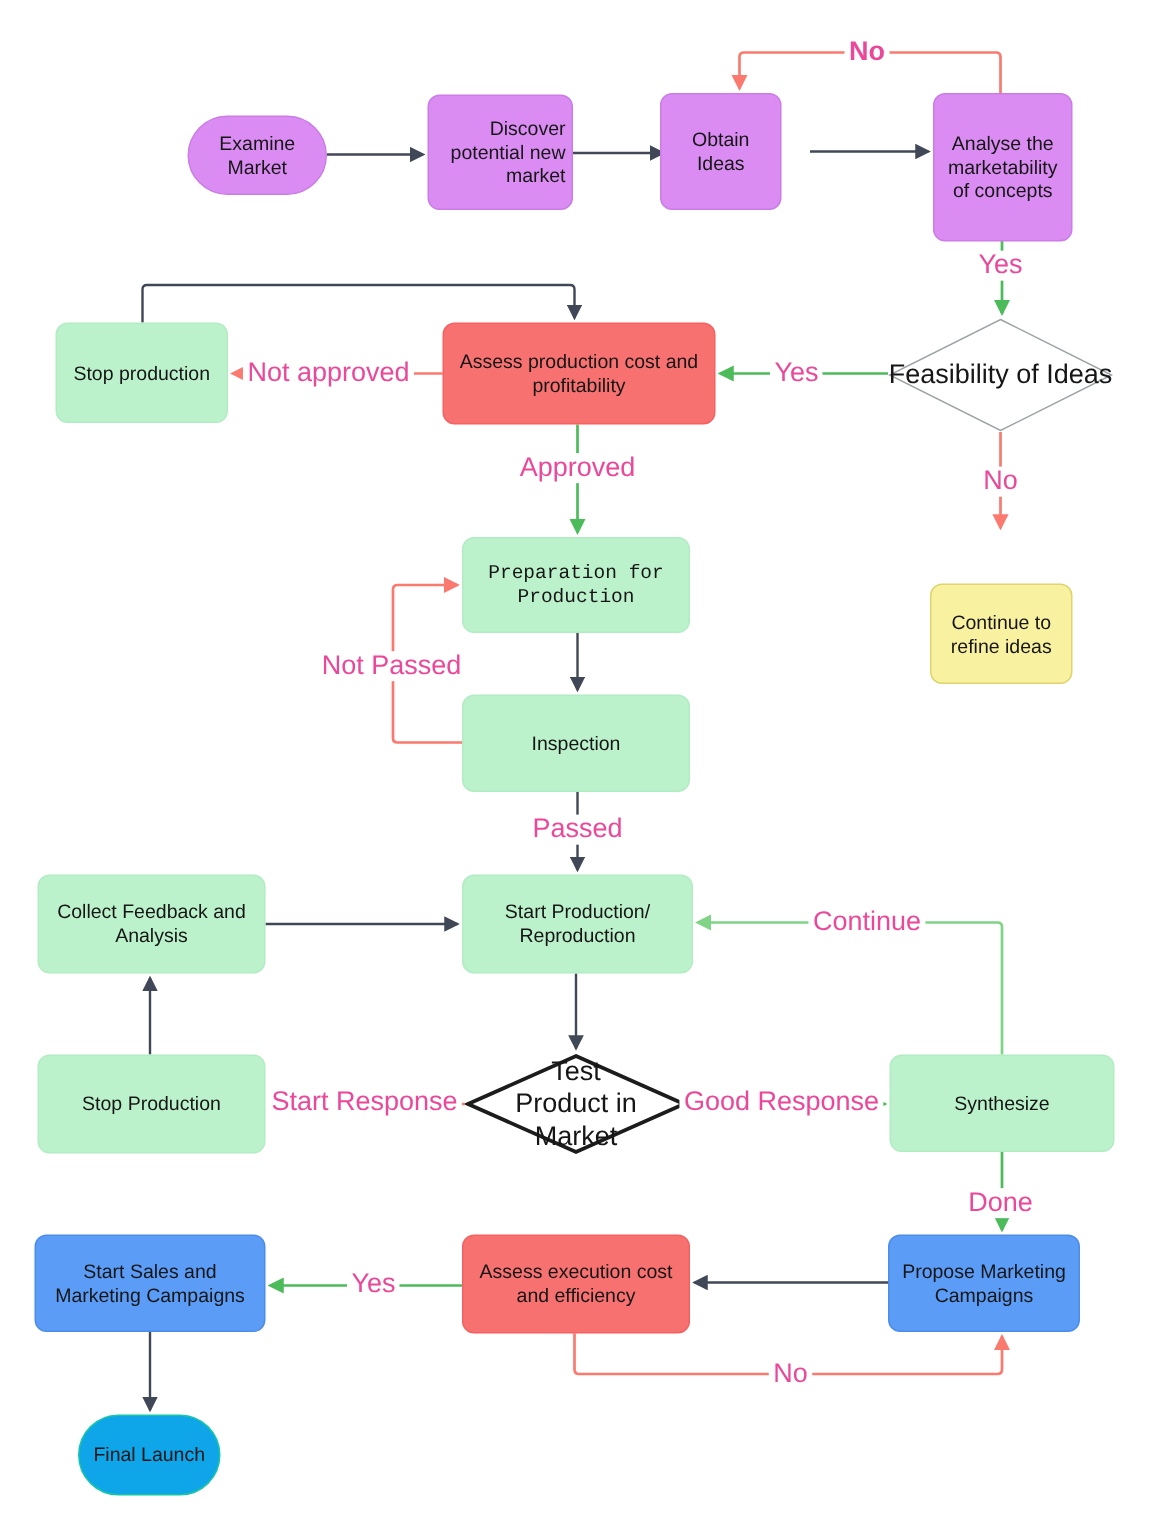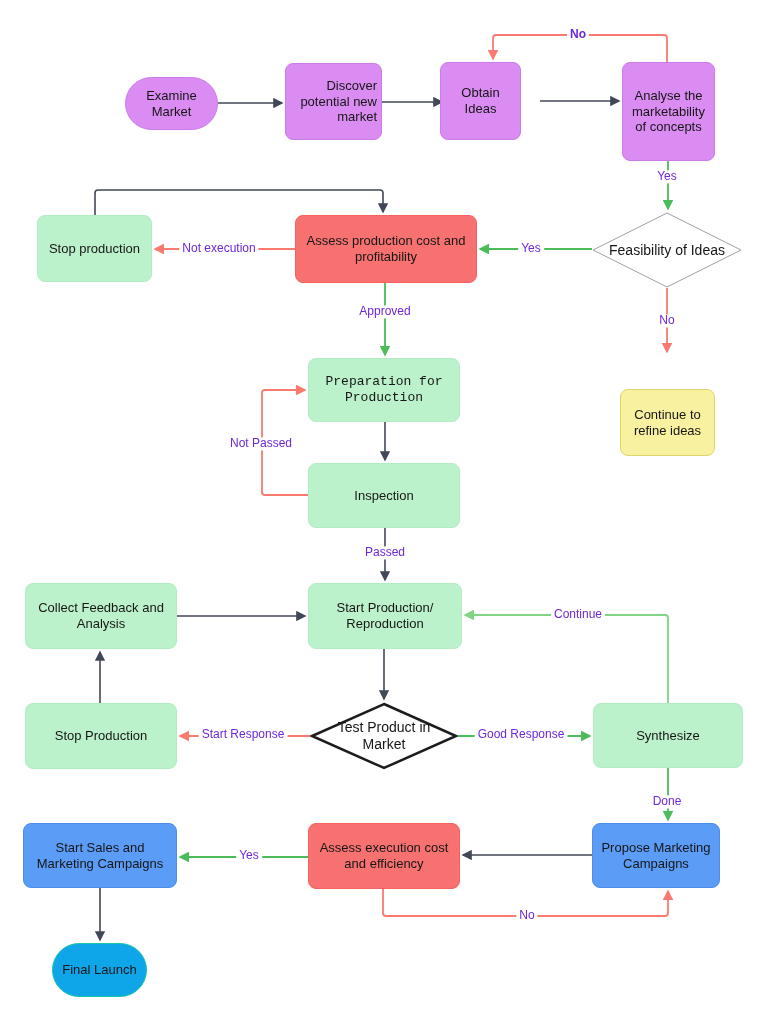--- a/index.html
+++ b/index.html
@@ -17,26 +17,26 @@
   .green  { background:#BCF2CB; border:1px solid #B2ECC3; }
   .red    { background:#F87171; border:1px solid #F66060; }
   .yellow { background:#F8F1A0; border:1.5px solid #DFD46E; }
   .blue   { background:#5B9CF6; border:1px solid #4D8DE8; }
   .teal   { background:#0ea5e9; border:1px solid #16C7A7; }
   .stadium { border-radius:27px; }
   .diamond { background:transparent; border:none; padding:0; border-radius:0; }
   .diamond svg { position:absolute; inset:0; }
   .diamond .dlabel {
     position:absolute; inset:0; display:flex; align-items:center; justify-content:center;
-    text-align:center; font-size:14px; line-height:1.2;
+    text-align:center; font-size:18px; line-height:1.2;
   }
   .elabel {
     position:absolute; transform:translate(-50%,-50%);
-    background:#ffffff; padding:0 3px; font-size:12px; line-height:1.1;
-    white-space:nowrap; color:#6d28d9;
+    background:#ffffff; padding:0 3px; font-size:18px; line-height:1.1;
+    white-space:nowrap; color:#ec4899;
   }
   .elabel.bold { font-weight:bold; }
 </style>
 </head>
 <body>
 
 <div class="canvas">
 
   <svg class="edges" viewBox="0 0 768 1024" xmlns="http://www.w3.org/2000/svg">
     <defs>
@@ -167,21 +167,21 @@
   </div>
 
   <div class="node teal stadium" style="left:52px; top:943px; width:95px; height:54px;">
     <span>Final Launch</span>
   </div>
 
   <span class="elabel bold" style="left:578px; top:35px;">No</span>
   <span class="elabel" style="left:667px; top:177px;">Yes</span>
   <span class="elabel" style="left:531px; top:249px;">Yes</span>
   <span class="elabel" style="left:667px; top:321px;">No</span>
-  <span class="elabel" style="left:219px; top:249px;">Not execution</span>
+  <span class="elabel" style="left:219px; top:249px;">Not approved</span>
   <span class="elabel" style="left:385px; top:312px;">Approved</span>
   <span class="elabel" style="left:261px; top:444px;">Not Passed</span>
   <span class="elabel" style="left:385px; top:553px;">Passed</span>
   <span class="elabel" style="left:578px; top:615px;">Continue</span>
   <span class="elabel" style="left:521px; top:735px;">Good Response</span>
   <span class="elabel" style="left:243px; top:735px;">Start Response</span>
   <span class="elabel" style="left:667px; top:802px;">Done</span>
   <span class="elabel" style="left:249px; top:856px;">Yes</span>
   <span class="elabel" style="left:527px; top:916px;">No</span>
 

